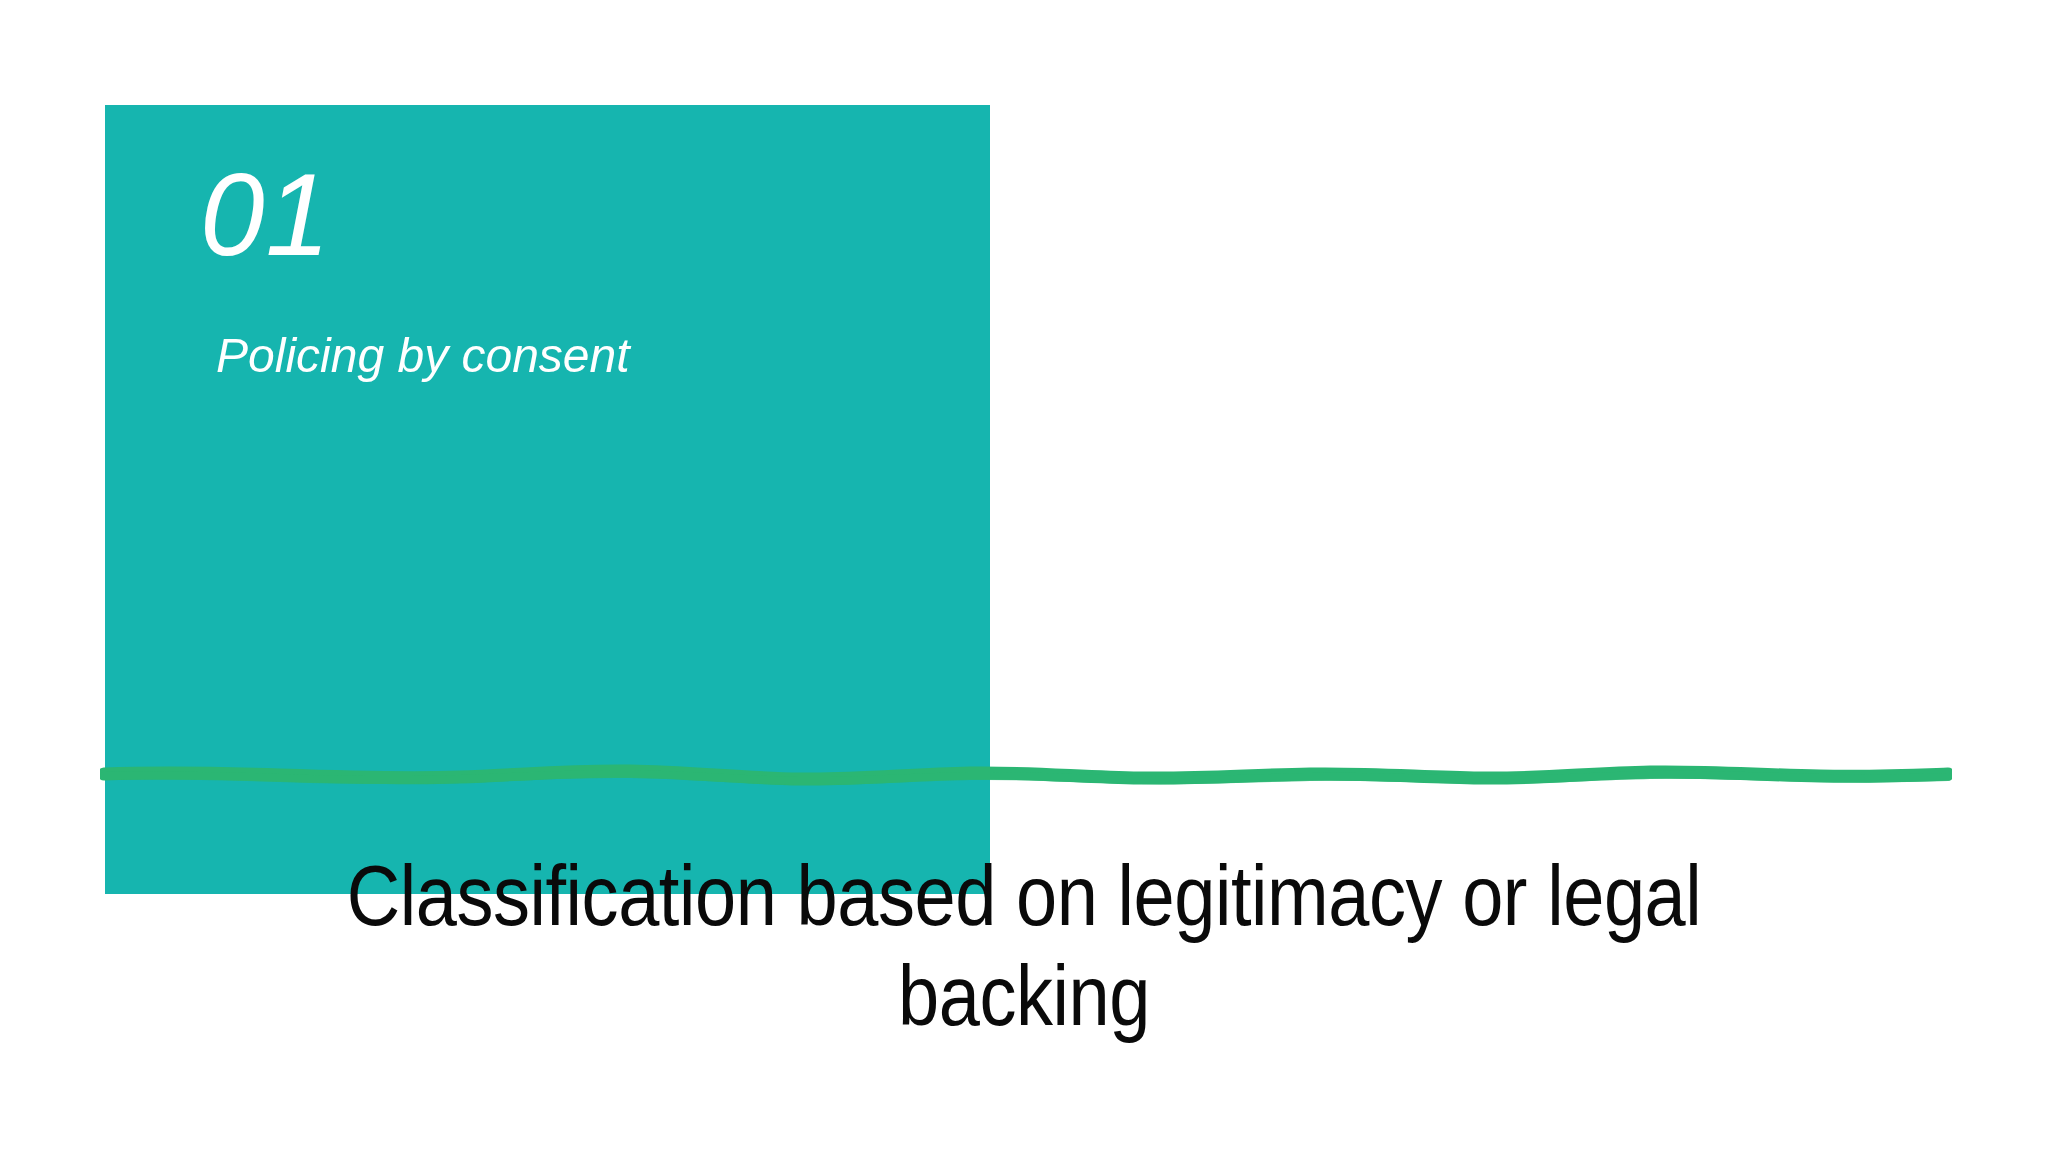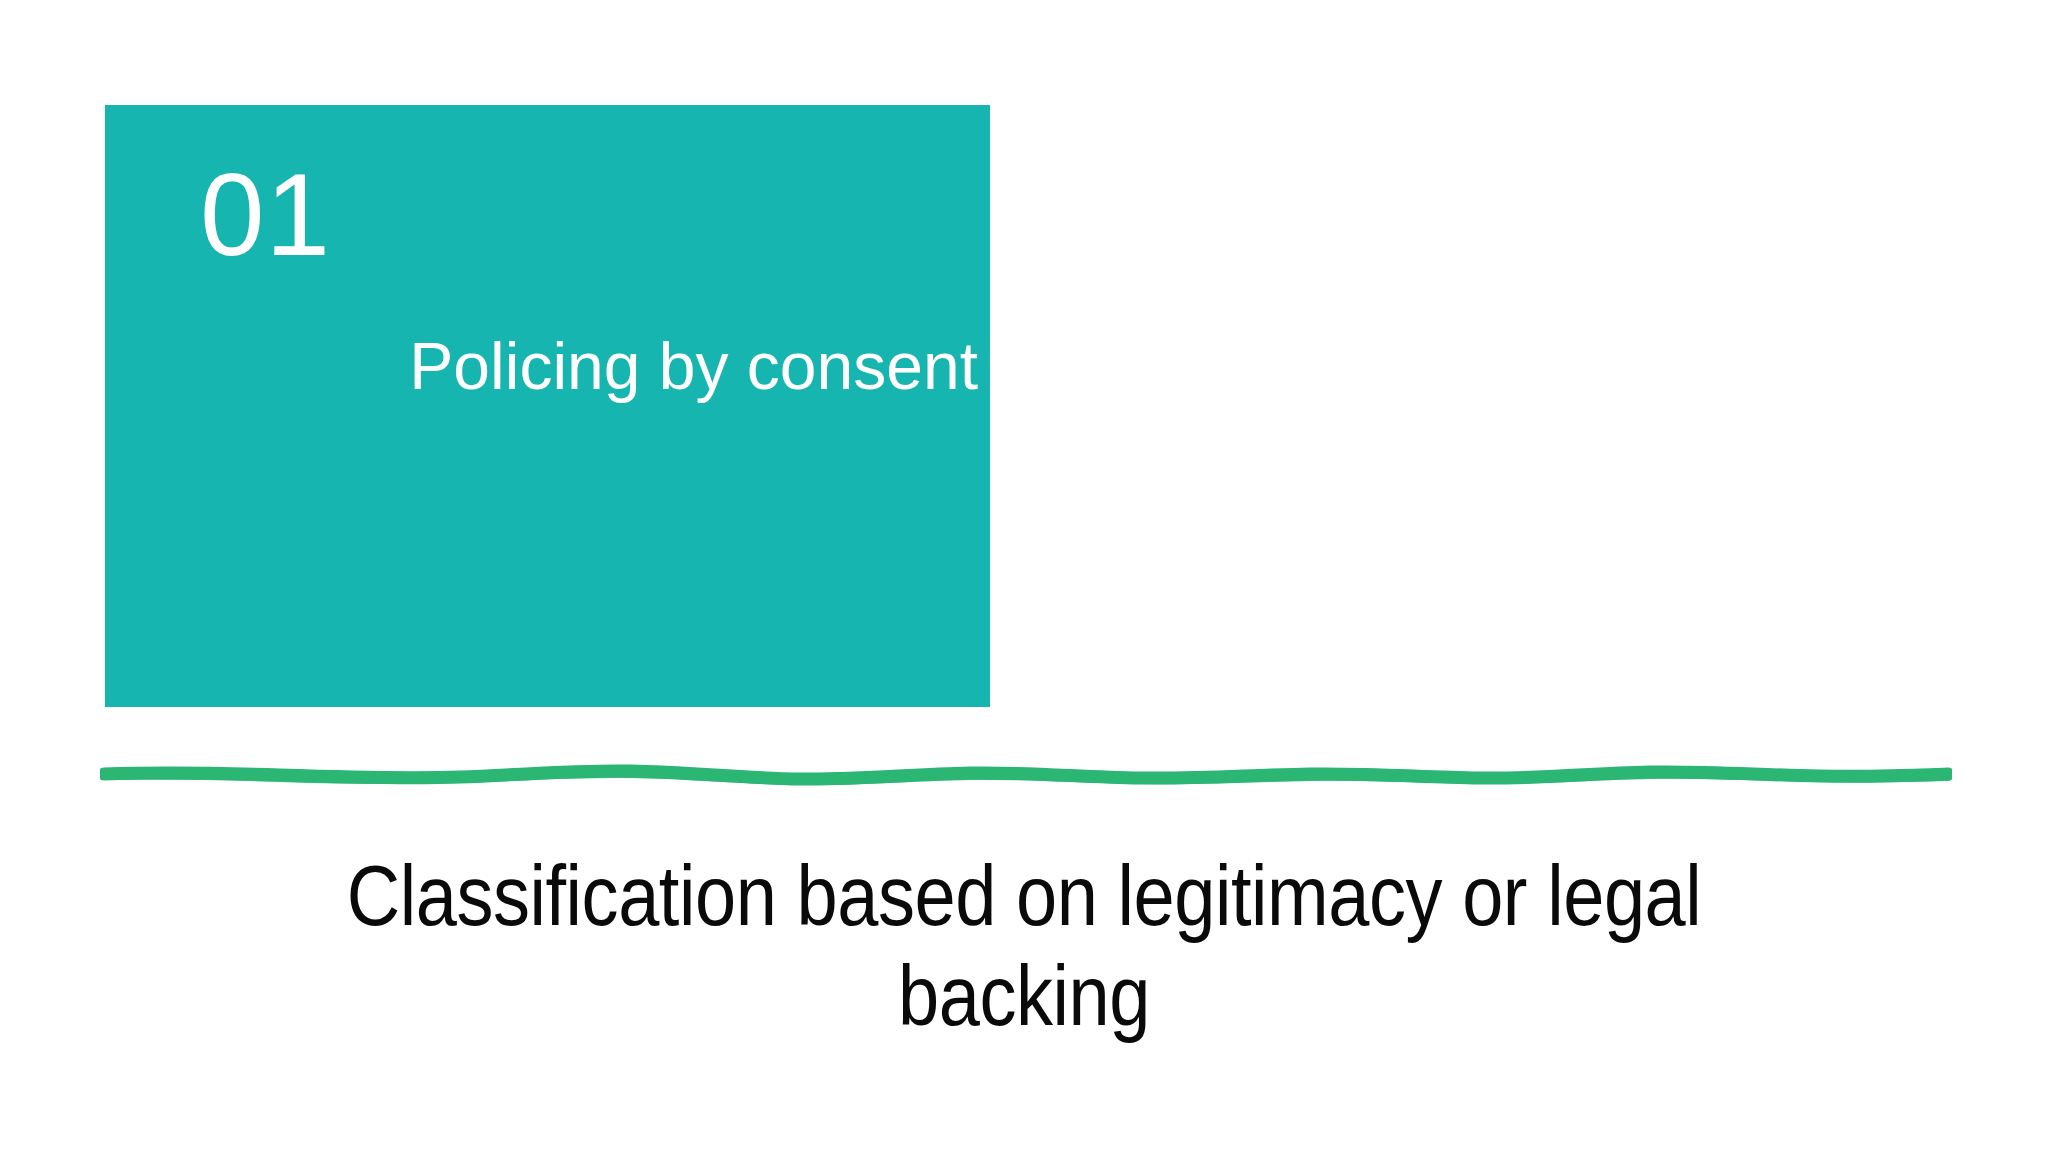--- a/index.html
+++ b/index.html
@@ -31,50 +31,50 @@
     height: 609px;
     display: flex;
     flex-direction: row;
     justify-content: space-between;
     align-items: stretch;
   }
 
   .card {
     position: relative;
     width: 885px;
-    height: 602px;
+    height: 789px;
     box-sizing: border-box;
-    padding: 52px 8px 0 95px;
+    padding: 52px 0 0 95px;
     overflow: hidden;
+    font-style: italic;
   }
 
   .card-number {
     display: block;
     font-family: "Liberation Sans", sans-serif;
     font-size: 116px;
     font-weight: 400;
     line-height: 1.0;
     letter-spacing: 1px;
     color: #ffffff;
     margin: 0;
     padding: 0;
   }
 
   .card-title {
     display: block;
     font-family: "Liberation Sans", sans-serif;
-    font-size: 66px;
+    font-size: 48px;
     font-weight: 400;
     line-height: 1.1;
     color: #ffffff;
-    margin: 4px;
+    margin: 16px;
     padding: 0;
     margin-top: 57px;
     white-space: nowrap;
-    text-align: right;
   }
 
   
   .divider-wrap {
     position: absolute;
     left: 100px;
     top: 752px;
     width: 1852px;
     height: 46px;
     pointer-events: none;

